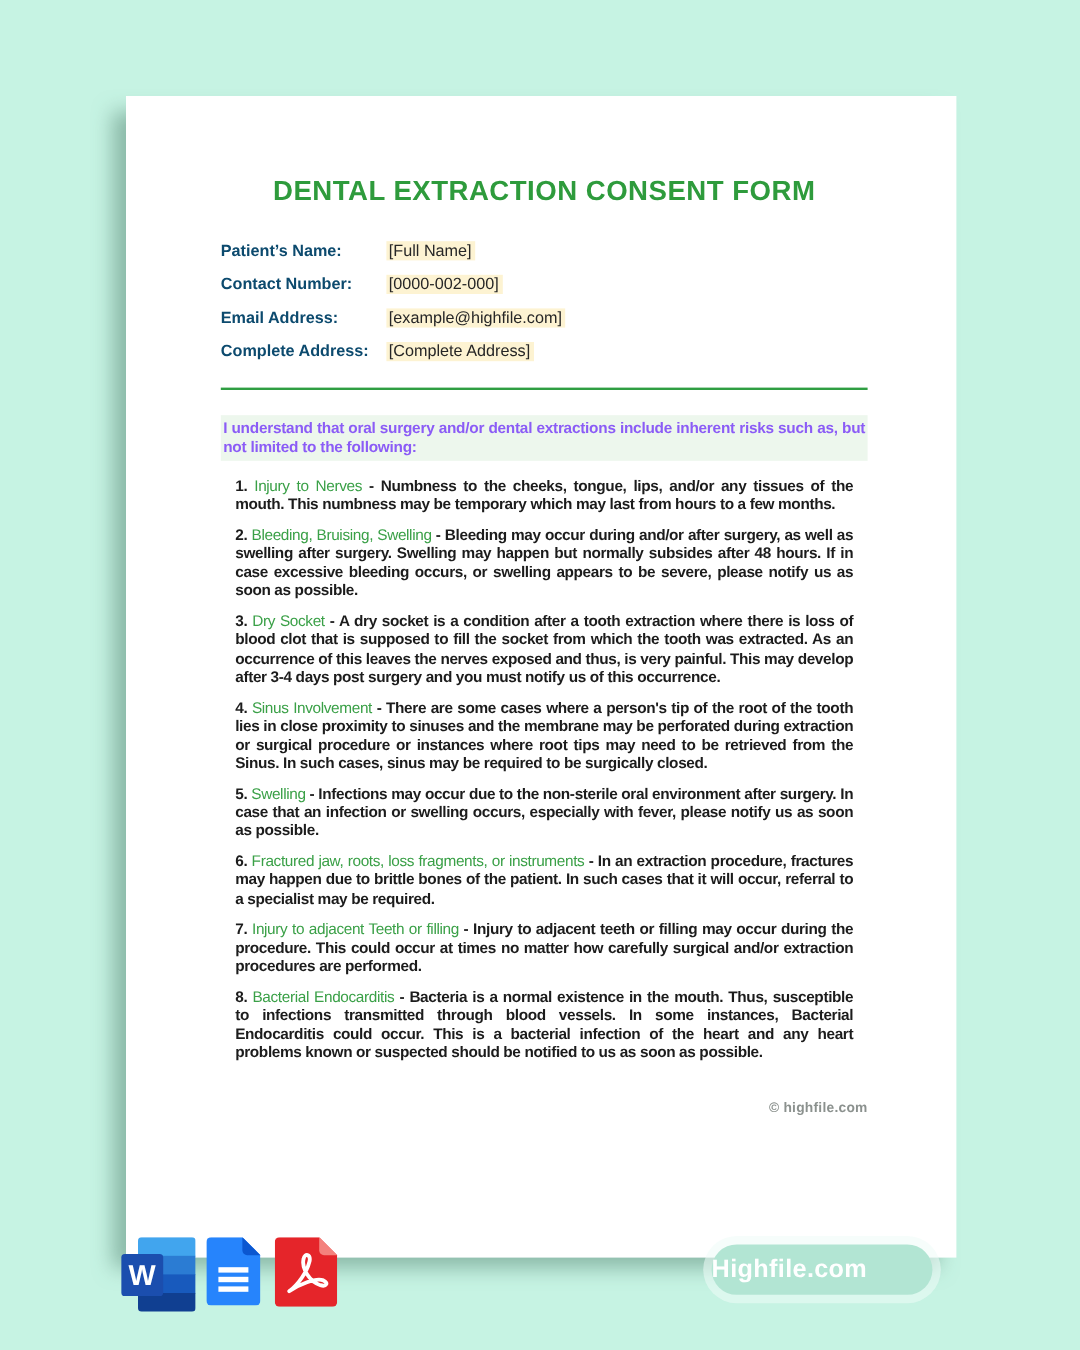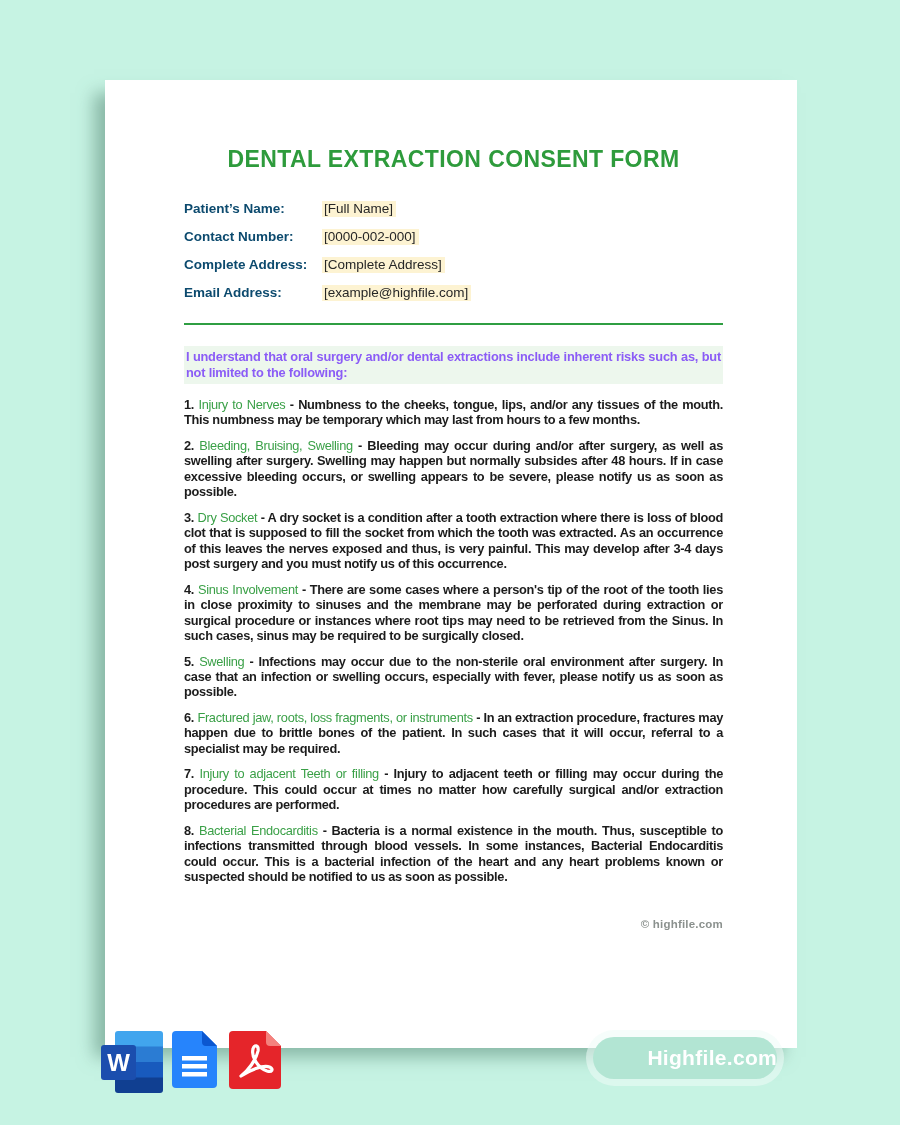--- a/index.html
+++ b/index.html
@@ -28,41 +28,41 @@
     background:#fdf3d2;padding:0 3px 1px 2px;
   }
   .divider{
     border:none;border-top:2.5px solid #2f9e42;margin:10px 0 21px;
   }
   .intro{
     background:#edf7ed;color:#8b5cf6;font-weight:700;
     font-size:12.8px;line-height:1.25;letter-spacing:-0.2px;
     text-align:justify;padding:3px 2px;margin:0 0 13px;
   }
-  .items{margin:0;}
+  .items{margin:12px;}
   .item{
     font-size:12.8px;line-height:1.21;letter-spacing:-0.3px;
     color:#1c1c1c;font-weight:700;text-align:justify;
     margin:0 0 10px;
   }
   .item .term{color:#3aa047;font-weight:400;}
   .page-footer{
     position:absolute;top:838px;right:74px;
     color:#8b918e;font-size:11.5px;font-weight:700;letter-spacing:0.2px;text-align:right;
   }
   .download-bar{position:absolute;left:0;top:0;width:900px;height:1125px;pointer-events:none;}
   .dl-icon{position:absolute;pointer-events:auto;cursor:pointer;}
   .icon-word{left:101px;top:1031px;width:62px;height:62px;}
   .icon-docs{left:172px;top:1031px;width:45px;height:57px;}
   .icon-pdf{left:229px;top:1031px;width:52px;height:58px;}
   .badge{
     position:absolute;left:593px;top:1037px;width:184px;height:42px;
     border-radius:21px;background:#b2e5d3;
     box-shadow:0 0 0 7px rgba(238,252,247,0.55);
-    display:flex;align-items:center;justify-content:flex-end;
+    display:flex;align-items:center;justify-content:flex-start;
     color:#ffffff;font-weight:700;font-size:21px;letter-spacing:0.3px;
     pointer-events:auto;cursor:pointer;
   }
 </style>
 </head>
 <body>
 
 <div class="stage">
 
   <div class="page">
@@ -76,27 +76,27 @@
             <span class="field-label">Patient’s Name:</span>
             <span class="field-value">[Full Name]</span>
           </div>
 
           <div class="field-row">
             <span class="field-label">Contact Number:</span>
             <span class="field-value">[0000-002-000]</span>
           </div>
 
           <div class="field-row">
+            <span class="field-label">Email Address:</span>
+            <span class="field-value">[example@highfile.com]</span>
+          </div>
+
+          <div class="field-row">
             <span class="field-label">Complete Address:</span>
             <span class="field-value">[Complete Address]</span>
-          </div>
-
-          <div class="field-row">
-            <span class="field-label">Email Address:</span>
-            <span class="field-value">[example@highfile.com]</span>
           </div>
         </div>
 
       <hr class="divider">
 
       <p class="intro">I understand that oral surgery and/or dental extractions include inherent risks such as, but not limited to the following:</p>
 
       <div class="items">
 
           <p class="item">

